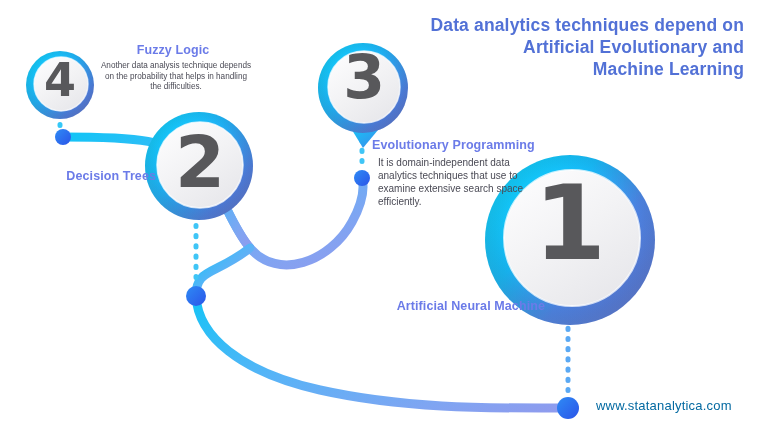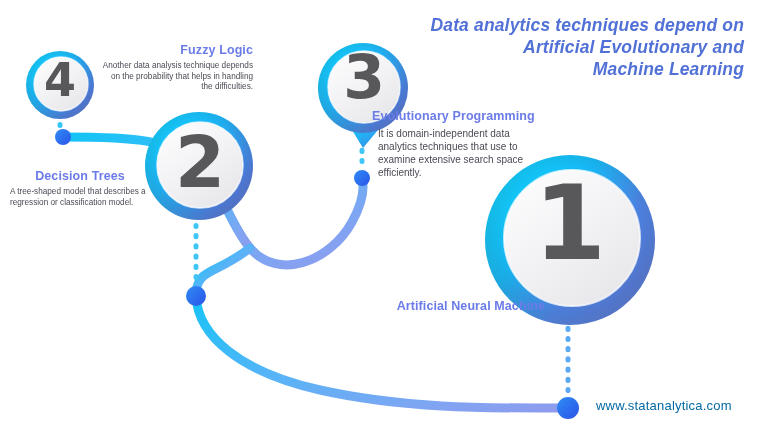--- a/index.html
+++ b/index.html
@@ -27,40 +27,39 @@
     color:#4a4a55;
     line-height:1.32;
     margin-left:6px;
   }
 
   #title{
     position:absolute;
     right:24px; top:14px;
     width:400px;
     text-align:right;
-    font-style:italic;
     font-weight:bold;
     font-size:17.5px;
     line-height:1.26;
     color:#5271D6;
     letter-spacing:.15px;
   }
 
   
-  #b4{left:93px;top:44px;width:160px;text-align:right;}
+  #b4{left:93px;top:44px;width:160px;text-align:center;}
   #b4 .hd{font-size:12.5px;margin-bottom:3px;}
   #b4 .bd{font-size:8.2px;}
 
   
   #b2{left:4px;top:170px;width:152px;text-align:left;}
-  #b2 .hd{font-size:12.5px;text-align:center;margin-bottom:3px;}
+  #b2 .hd{font-size:12.5px;text-align:right;margin-bottom:3px;}
   #b2 .bd{font-size:8.2px;text-align:left;}
 
   
-  #b3{left:372px;top:110px;width:175px;text-align:left;}
+  #b3{left:372px;top:139px;width:175px;text-align:left;}
   #b3 .hd{font-size:12.5px;margin-bottom:3px;}
   #b3 .bd{font-size:10px;}
 
   
   #b1{left:362px;top:300px;width:183px;text-align:right;}
   #b1 .hd{font-size:12.5px;margin-bottom:4px;}
   #b1 .bd{font-size:8.2px;}
 
   #site{
     position:absolute;left:596px;top:398px;
@@ -196,21 +195,20 @@
     <div>Machine Learning</div>
   </div>
 
   <div class="blk" id="b4">
     <div class="hd">Fuzzy Logic</div>
     <div class="bd">Another data analysis technique depends on the probability that helps in handling the difficulties.</div>
   </div>
 
   <div class="blk" id="b2">
     <div class="hd">Decision Trees</div>
-    <div class="bd">A tree-shaped model that describes a regression or classification model.</div>
   </div>
 
   <div class="blk" id="b3">
     <div class="hd">Evolutionary Programming</div>
     <div class="bd">It is domain-independent data analytics techniques that use to examine extensive search space efficiently.</div>
   </div>
 
   <div class="blk" id="b1">
     <div class="hd">Artificial Neural Machine</div>
   </div>

